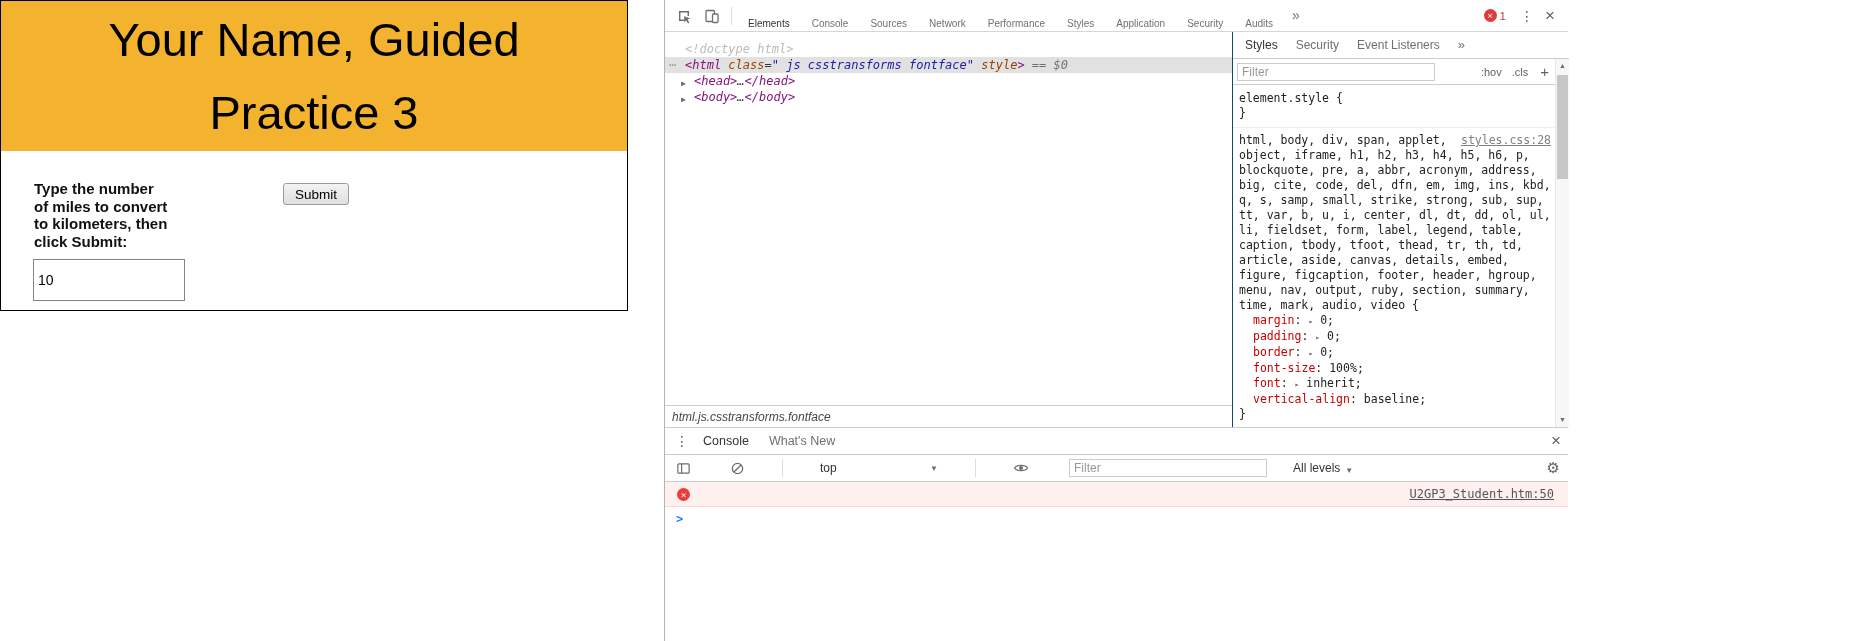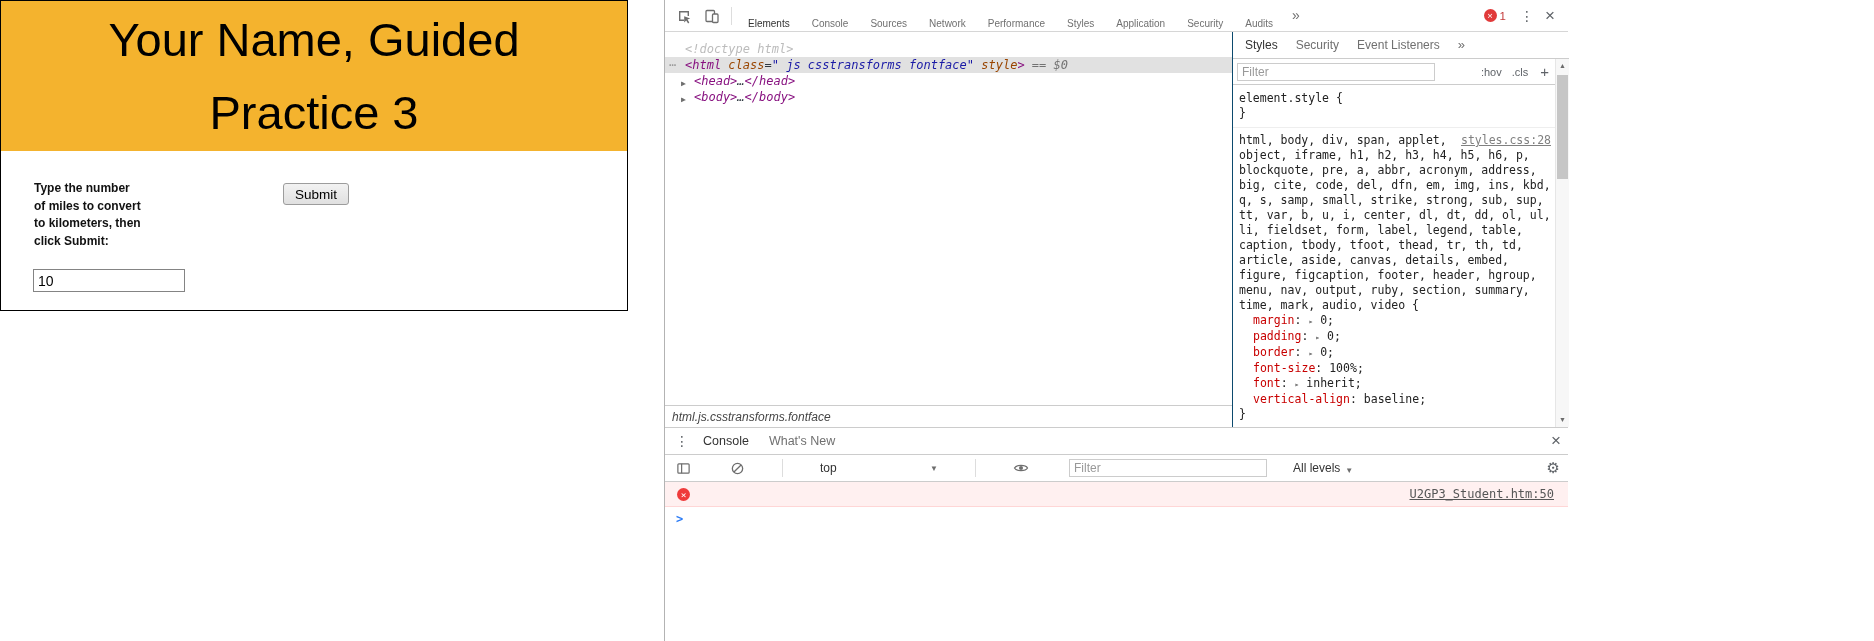--- a/index.html
+++ b/index.html
@@ -7,27 +7,27 @@
   body {
     width:1874px; height:641px; position:relative; overflow:hidden;
     font-family:"Liberation Sans","DejaVu Sans",sans-serif; color:#222;
   }
 
   
   .webpage { position:absolute; left:0; top:0; width:628px; height:311px;
              border:1px solid #000; background:#fff; }
   .banner { height:150px; background:#f4b32e; text-align:center; overflow:hidden; }
   .banner h1 { font-size:47px; font-weight:400; line-height:73px; padding:2px 42px 0; color:#000; }
-  .instructions { position:absolute; left:33px; top:179px; font-size:12px; font-weight:bold;
+  .instructions { position:absolute; left:33px; top:179px; font-size:15px; font-weight:bold;
                   line-height:17.5px; color:#111; }
   .submit-btn { position:absolute; left:282px; top:182px; height:22px; padding:0 11px;
                 font-family:"Liberation Sans",sans-serif; font-size:13.5px; color:#000;
                 background:linear-gradient(#f2f2f2,#e0e0e0); border:1px solid #9c9c9c;
                 border-radius:3px; }
-  .miles-input { position:absolute; left:32px; top:268px; width:152px; height:23px;
+  .miles-input { position:absolute; left:32px; top:258px; width:152px; height:42px;
                  border:1px solid #848484; font-size:14px; padding:0 4px; color:#000;
                  font-family:"Liberation Sans",sans-serif; }
 
   
   .devtools { position:absolute; left:664px; top:0; width:904px; height:641px;
               background:#fff; border-left:1px solid #b3b3b3; font-size:12px; color:#333; }
 
   
   .dt-toolbar { height:32px; border-bottom:1px solid #d6d6d6; display:flex; align-items:center;
                 padding-left:5px; }

